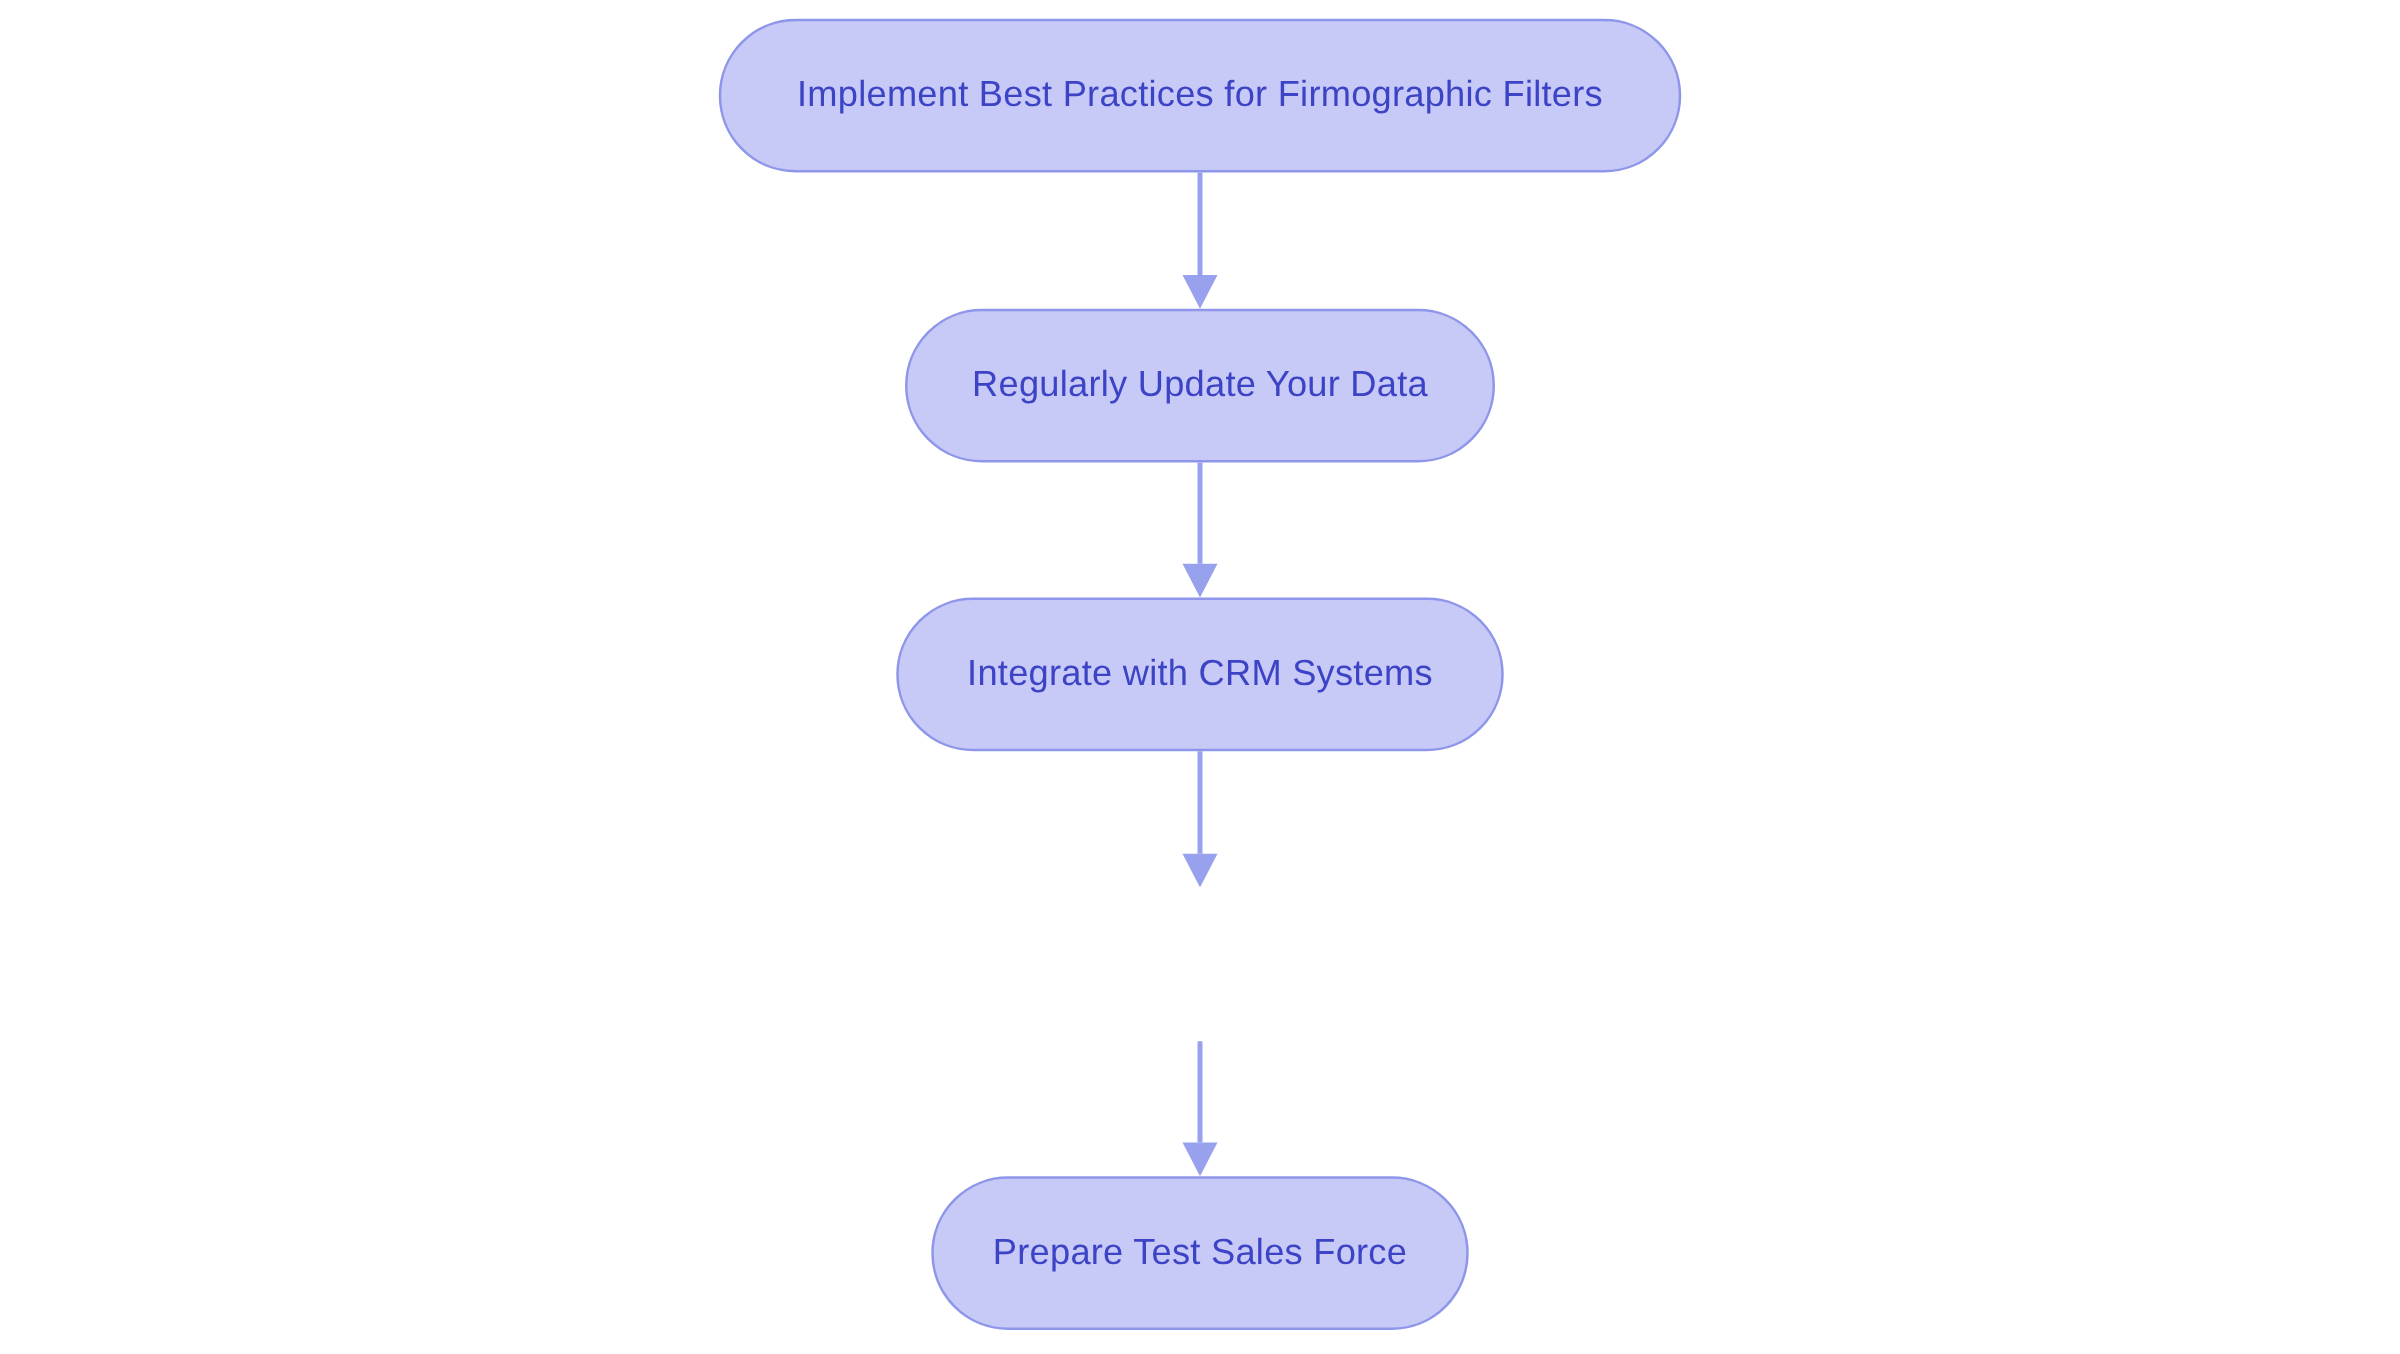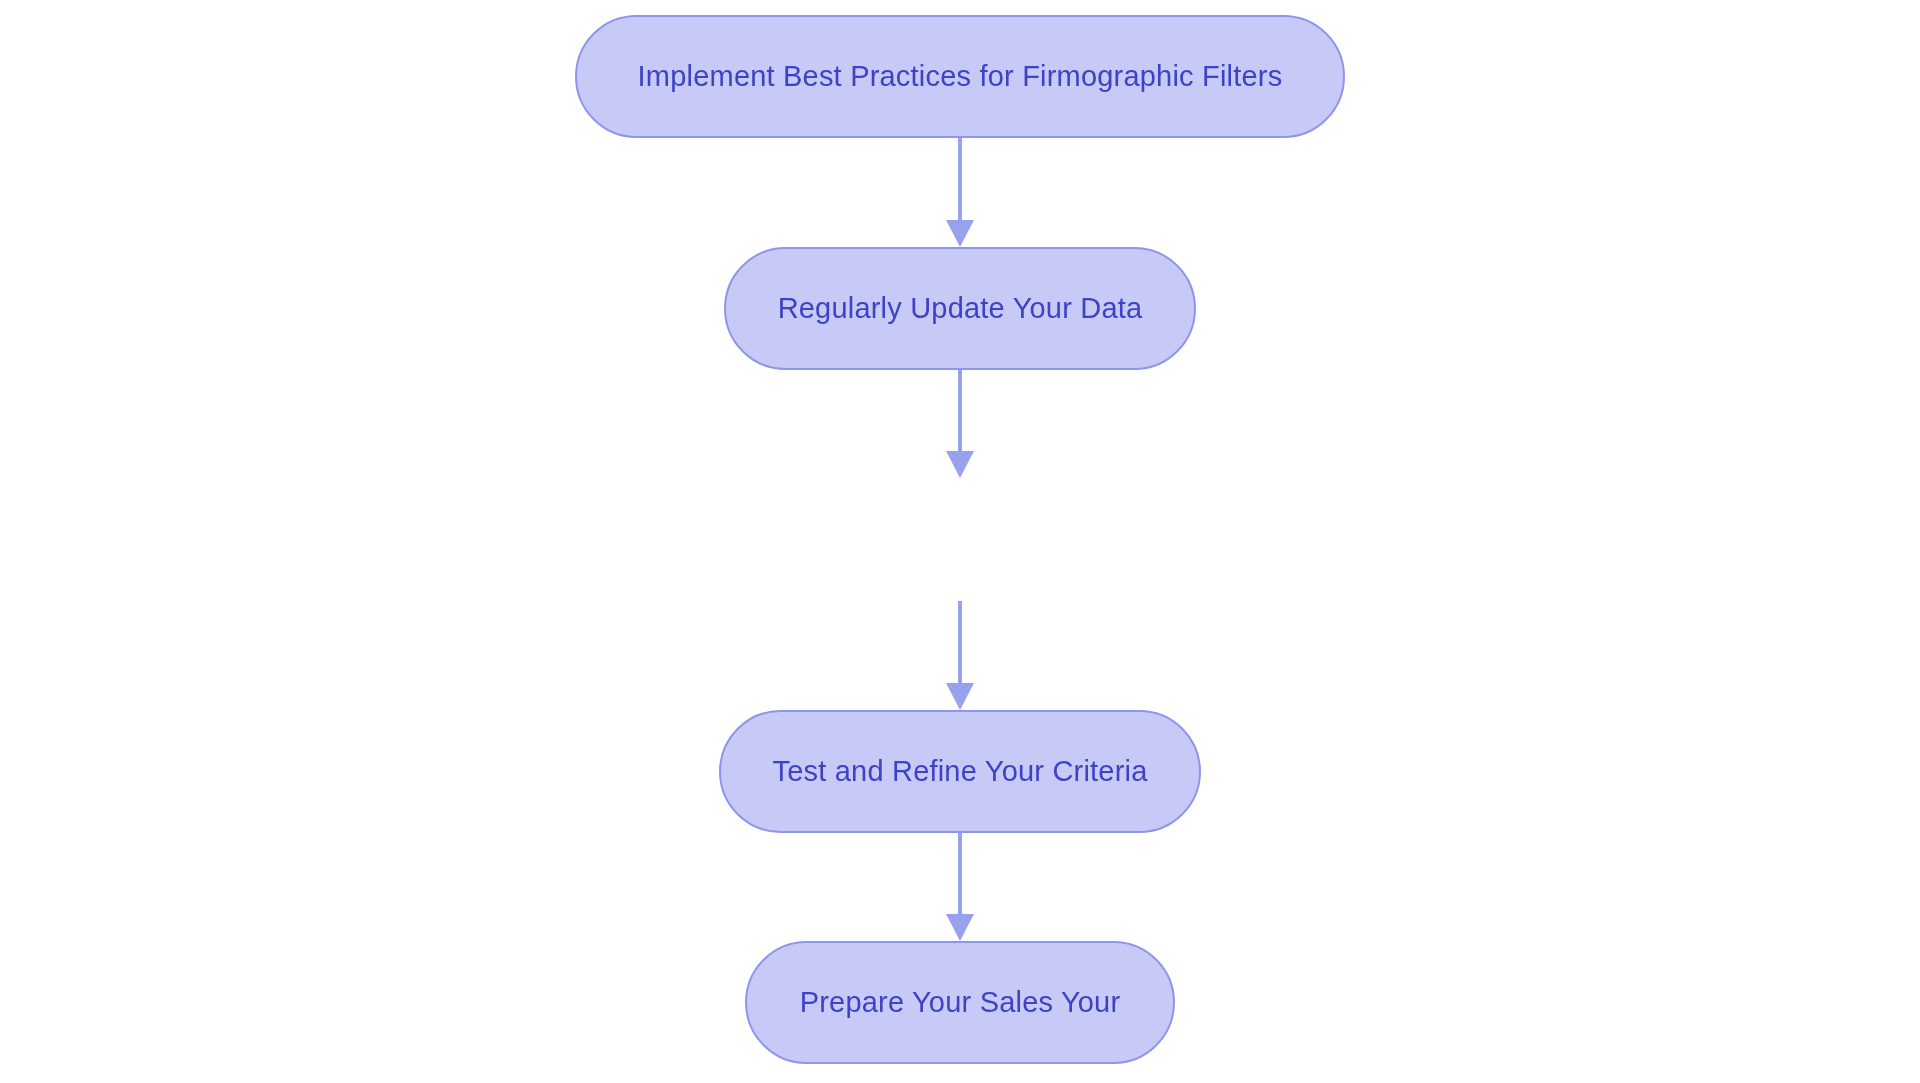--- a/index.html
+++ b/index.html
@@ -85,32 +85,32 @@
 
   <div class="node node-2">
     <span class="node-label">Regularly Update Your Data</span>
   </div>
 
   <div class="arrow arrow-2">
     <div class="stem"></div>
     <div class="head"></div>
   </div>
 
+  <div class="node node-3">
+    <span class="node-label">Integrate with CRM Systems</span>
+  </div>
 
   <div class="arrow arrow-3">
     <div class="stem"></div>
     <div class="head"></div>
   </div>
 
-  <div class="node node-4">
-    <span class="node-label">Test and Refine Your Criteria</span>
-  </div>
 
   <div class="arrow arrow-4">
     <div class="stem"></div>
     <div class="head"></div>
   </div>
 
   <div class="node node-5">
-    <span class="node-label">Prepare Your Sales Your</span>
+    <span class="node-label">Prepare Test Sales Force</span>
   </div>
 
 </div>
 
 </body></html>

